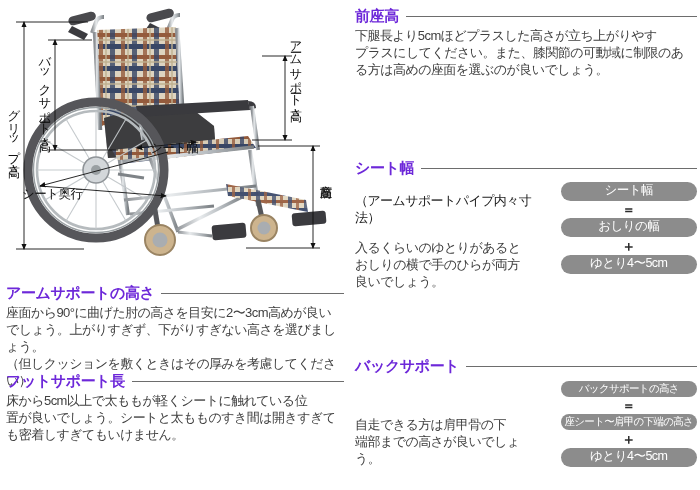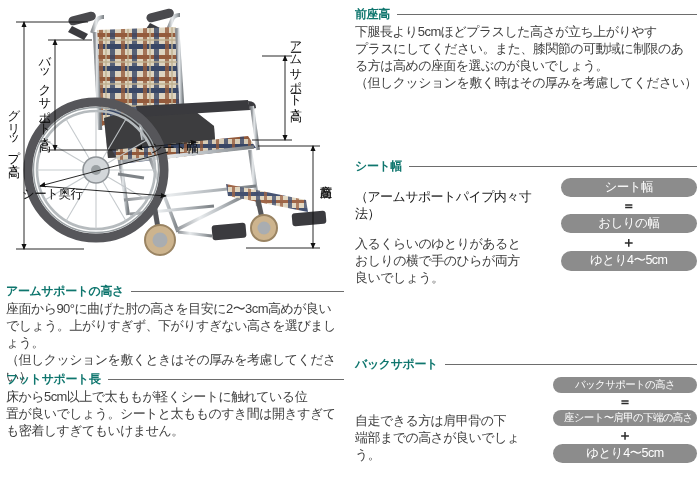--- a/index.html
+++ b/index.html
@@ -20,22 +20,22 @@
   .photo{position:absolute;left:0;top:0;width:348px;height:278px;}
   .photo svg{position:absolute;left:0;top:0;}
 
   
   .sec{position:absolute;width:100%;}
   .sec-head{
     display:flex;align-items:center;gap:7px;
     white-space:nowrap;
   }
   .sec-title{
-    font-size:12px;font-weight:bold;letter-spacing:-0.4px;
-    color:#0f766e;line-height:1.1;
+    font-size:15px;font-weight:bold;letter-spacing:-0.4px;
+    color:#6d28d9;line-height:1.1;
   }
   .sec-rule{flex:1 1 auto;height:0;border-top:1.4px solid #6d6d6d;}
   .sec-body{
     font-size:13px;line-height:1.31;letter-spacing:-0.55px;
     color:#404040;margin-top:2px;
   }
   .sec-body p{margin:0;}
   .sub-note{font-size:13px;letter-spacing:-0.6px;line-height:1.31;}
 
   
@@ -46,21 +46,21 @@
   
   .pill{
     background:#8c8c8c;color:#ffffff;
     border-radius:11px;text-align:center;
     font-size:12.5px;letter-spacing:-0.5px;
     padding:2.5px 4px 3.5px;
     line-height:1.05;
     white-space:nowrap;
     overflow:hidden;
   }
-  .pill.sm{font-size:10.5px;letter-spacing:-0.7px;border-radius:9px;padding:2px 11px 3px;}
+  .pill.sm{font-size:10.5px;letter-spacing:-0.7px;border-radius:9px;padding:2px 3px 3px;}
   .op{
     text-align:center;font-weight:bold;color:#2b2b2b;
     font-size:14px;line-height:1;margin:2px 0 2px;
   }
   .op.eq{font-size:13px;letter-spacing:0px;}
 </style>
 </head>
 <body>
 
 <div class="page">
@@ -244,21 +244,20 @@
 
     <div class="sec" style="left:3px;top:8px;width:342px;">
       <div class="sec-head">
         <span class="sec-title">前座高</span>
         <span class="sec-rule"></span>
       </div>
       <div class="sec-body">
         <p>下腿長より5cmほどプラスした高さが立ち上がりやす</p>
         <p>プラスにしてください。また、膝関節の可動域に制限のあ</p>
         <p>る方は高めの座面を選ぶのが良いでしょう。</p>
-        <p>（但しクッションを敷く時はその厚みを考慮してください）</p>
       </div>
     </div>
 
     <div class="sec" style="left:3px;top:160px;width:342px;">
       <div class="sec-head">
         <span class="sec-title">シート幅</span>
         <span class="sec-rule"></span>
       </div>
       <div class="split" style="margin-top:2px;">
         <div class="txt">

